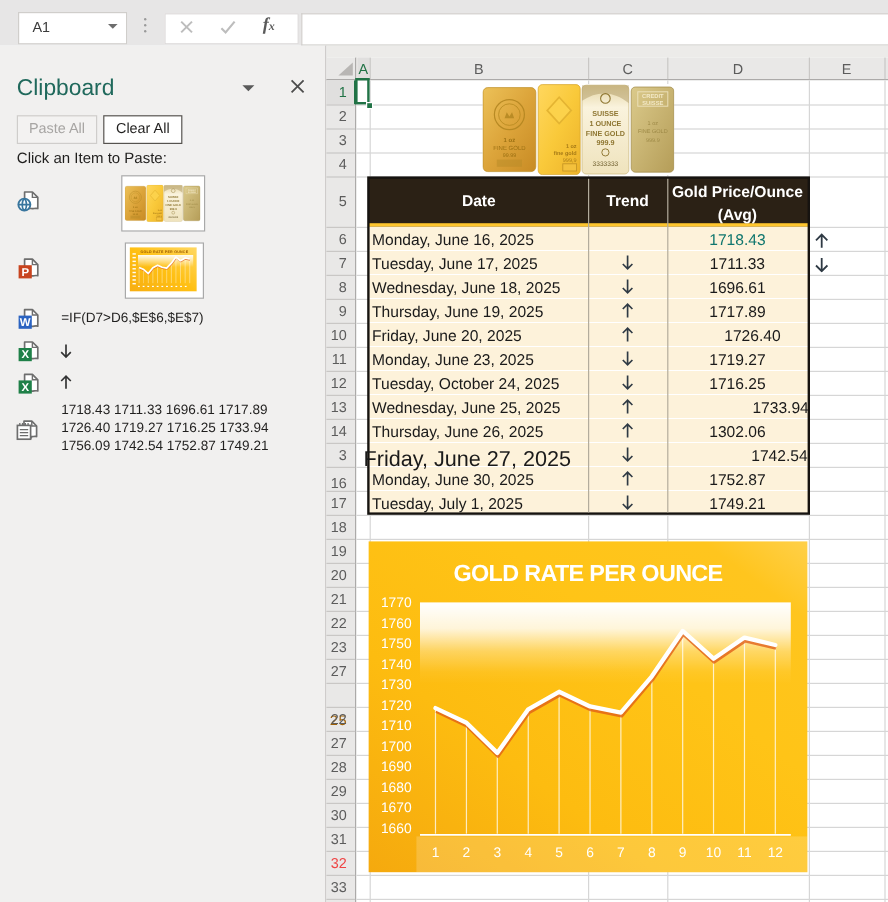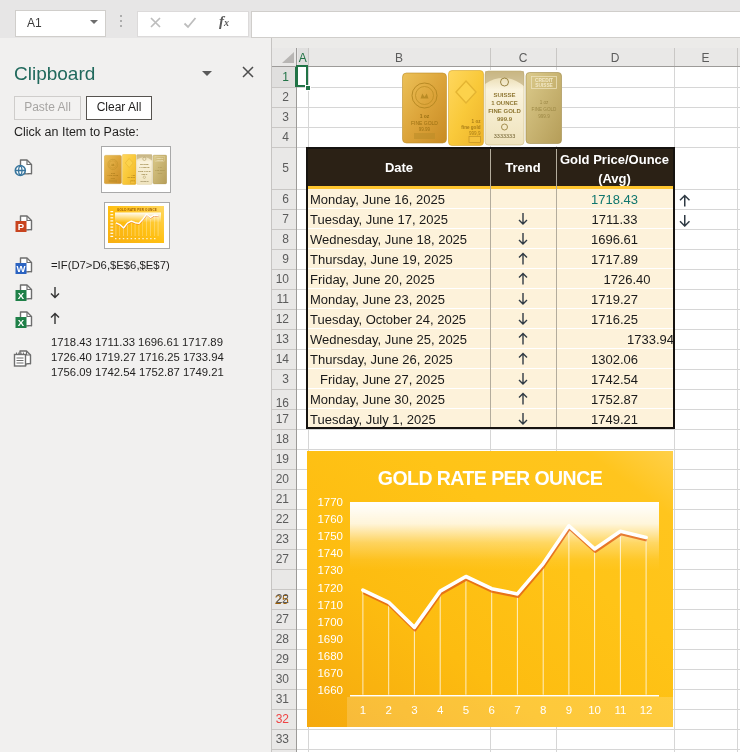--- a/index.html
+++ b/index.html
@@ -405,22 +405,22 @@
 <div class="a" style="left:310px;top:332px;font-size:13px;color:#1a1a1a;">Wednesday, June 25, 2025</div>
 <div class="a" style="left:556px;top:332px;width:117px;text-align:center;font-size:13px;color:#1a1a1a;margin-left:36px;">1733.94</div>
 <svg class="a" style="left:518.0px;top:332.2px" width="10" height="13.5">
     <path d="M5.0 12.5 V1.5 M1 5.5 L5.0 1.5 L9 5.5" fill="none" stroke="#2f3a44" stroke-width="1.4"></path>
   </svg>
 <div class="a" style="left:310px;top:352px;font-size:13px;color:#1a1a1a;">Thursday, June 26, 2025</div>
 <div class="a" style="left:556px;top:352px;width:117px;text-align:center;font-size:13px;color:#1a1a1a;">1302.06</div>
 <svg class="a" style="left:518.0px;top:352.2px" width="10" height="13.5">
     <path d="M5.0 12.5 V1.5 M1 5.5 L5.0 1.5 L9 5.5" fill="none" stroke="#2f3a44" stroke-width="1.4"></path>
   </svg>
-<div class="a" style="left:320px;top:372px;font-size:13px;color:#1a1a1a;">Friday, June 27, 2025</div>
-<div class="a" style="left:556px;top:372px;width:117px;text-align:center;font-size:13px;color:#1a1a1a;">1742.54</div>
+<div class="a" style="left:303px;top:372px;font-size:18px;color:#1a1a1a;">Friday, June 27, 2025</div>
+<div class="a" style="left:556px;top:372px;width:117px;text-align:right;font-size:13px;color:#1a1a1a;">1742.54</div>
 <svg class="a" style="left:518.0px;top:372.2px" width="10" height="13.5">
     <path d="M5.0 1 V12.0 M1 8.0 L5.0 12.0 L9 8.0" fill="none" stroke="#2f3a44" stroke-width="1.4"></path>
   </svg>
 <div class="a" style="left:310px;top:392px;font-size:13px;color:#1a1a1a;">Monday, June 30, 2025</div>
 <div class="a" style="left:556px;top:392px;width:117px;text-align:center;font-size:13px;color:#1a1a1a;">1752.87</div>
 <svg class="a" style="left:518.0px;top:392.2px" width="10" height="13.5">
     <path d="M5.0 12.5 V1.5 M1 5.5 L5.0 1.5 L9 5.5" fill="none" stroke="#2f3a44" stroke-width="1.4"></path>
   </svg>
 <div class="a" style="left:310px;top:412px;font-size:13px;color:#1a1a1a;">Tuesday, July 1, 2025</div>
 <div class="a" style="left:556px;top:412px;width:117px;text-align:center;font-size:13px;color:#1a1a1a;">1749.21</div>

